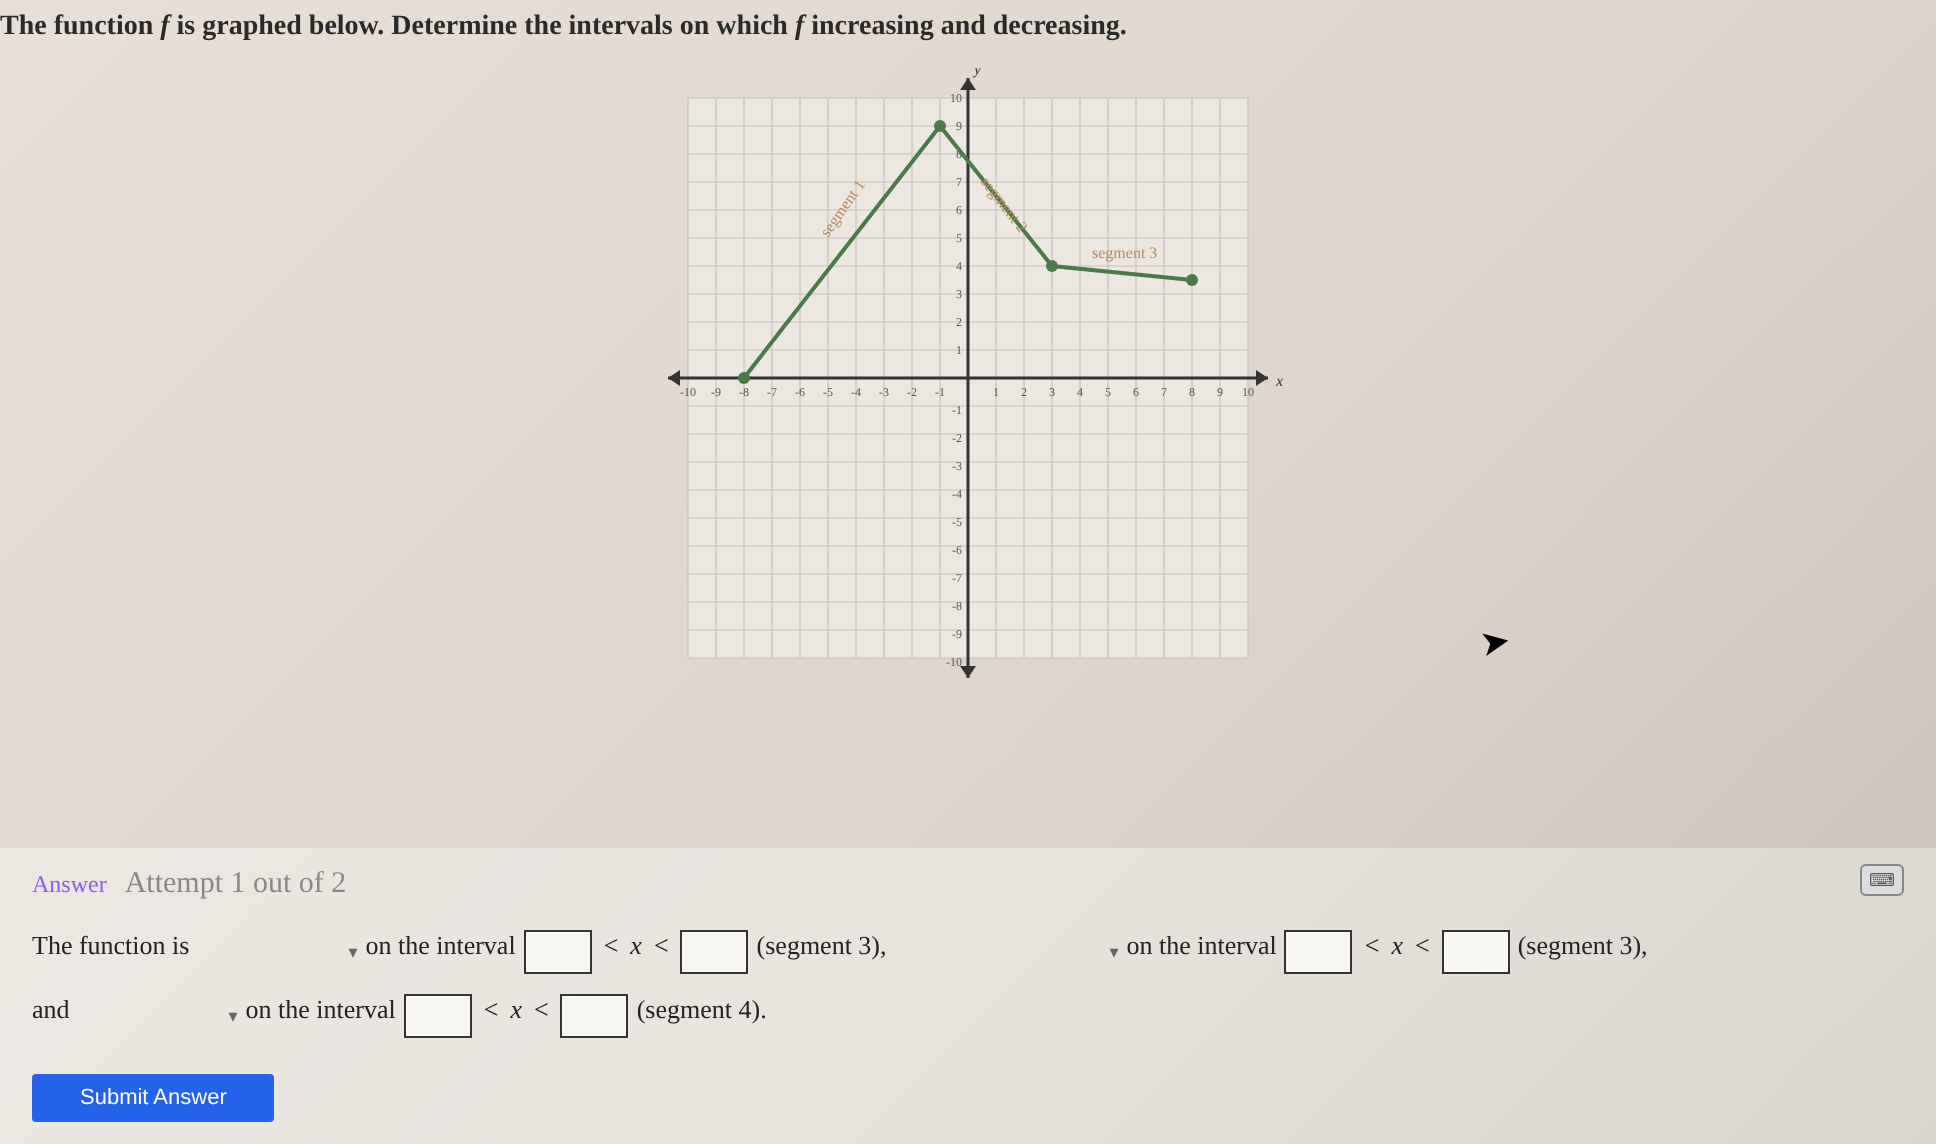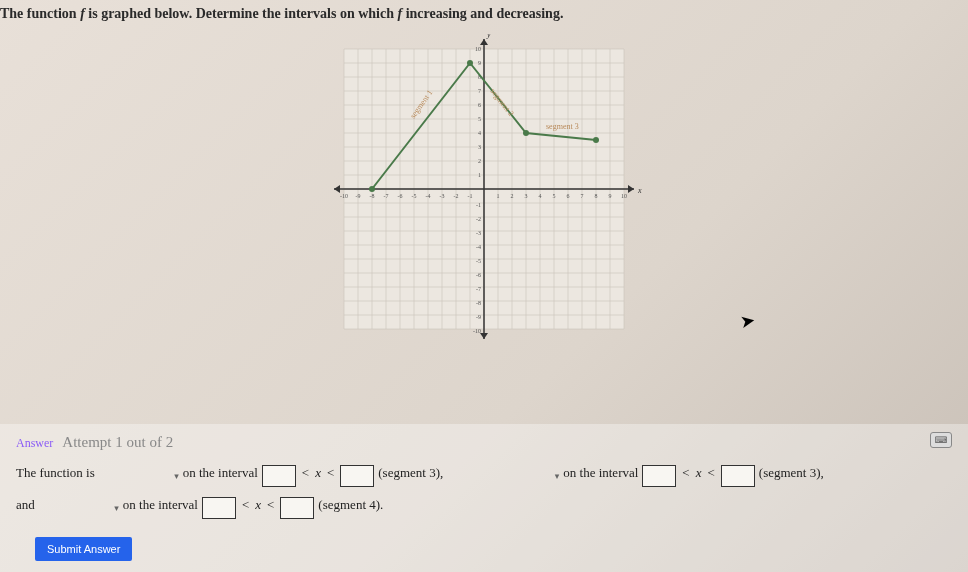--- a/index.html
+++ b/index.html
@@ -59,27 +59,26 @@
     background: #f8f6f2;
     text-align: center;
     font-size: 12px;
   }
   .lt { font-family: 'Times New Roman', serif; font-size: 13px; padding: 0 2px; }
   .xi { font-style: italic; font-family: 'Times New Roman', serif; }
   .submit-btn {
     background: #2563eb;
     color: #fff;
     border: none;
-    padding: 6px 12px;
+    padding: 6px 24px;
     font-size: 11px;
     font-family: Arial, sans-serif;
     cursor: pointer;
     margin-top: 8px;
     border-radius: 2px;
-    margin-left: 19px;
   }
   .keyboard-icon {
     position: absolute; right: 16px; top: 8px;
     width: 22px; height: 16px;
     border: 1px solid #888; border-radius: 3px;
     background: #ddd;
     display: flex; align-items: center; justify-content: center;
     font-size: 9px; color: #555;
   }
   .cursor {

